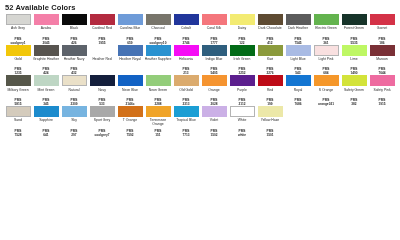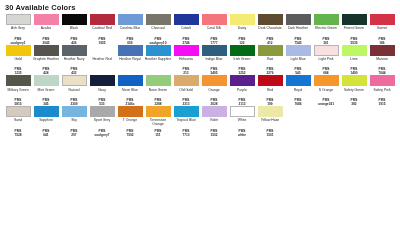--- a/index.html
+++ b/index.html
@@ -78,21 +78,21 @@
   .pms .code {
     display: block;
     font-weight: bold;
   }
 </style>
 </head>
 <body>
 
 <div id="page">
 
-  <div id="title">30 Available Colors</div>
+  <div id="title">52 Available Colors</div>
 
   <div id="grid">
       <div class="color-row">
         <div class="cell">
           <div class="chip bordered" style="background: rgb(214, 214, 210);"></div>
           <div class="name">Ash Grey</div>
           <div class="pms">
             <span class="code">PMS</span>
             <span class="code">coolgrey1</span>
           </div>

